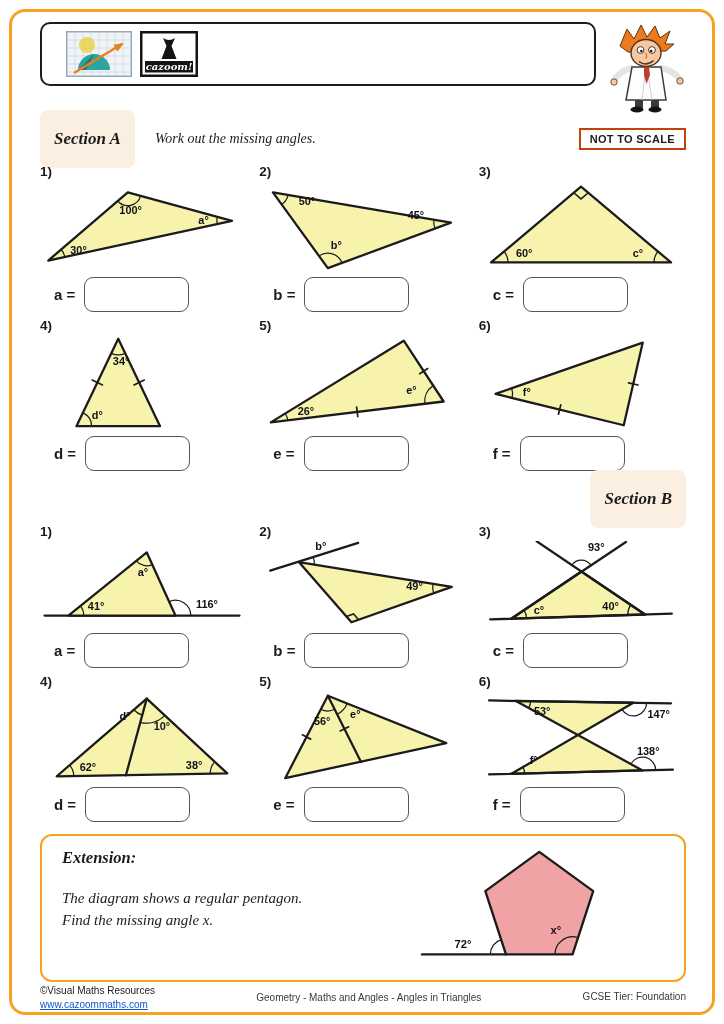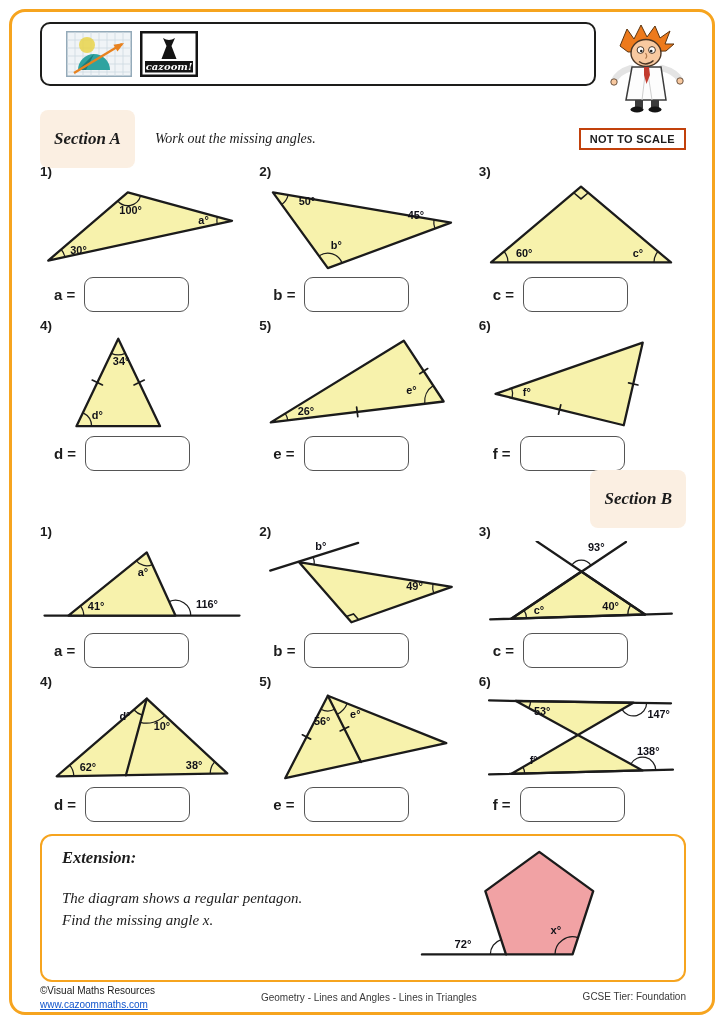--- a/index.html
+++ b/index.html
@@ -371,16 +371,16 @@
         <text class="al" x="147" y="88">x°</text>
       </svg>
     </div>
   </div>
 
   <div class="footer">
     <div class="f-left">
       <div>©Visual Maths Resources</div>
       <a class="f-link" href="#">www.cazoommaths.com</a>
     </div>
-    <div class="f-center">Geometry - Lines and Angles - Lines in Triangles</div>
+    <div class="f-center">Geometry - Maths and Angles - Angles in Triangles</div>
     <div class="f-right">GCSE Tier: Foundation</div>
   </div>
 </div>
 
 </body></html>

